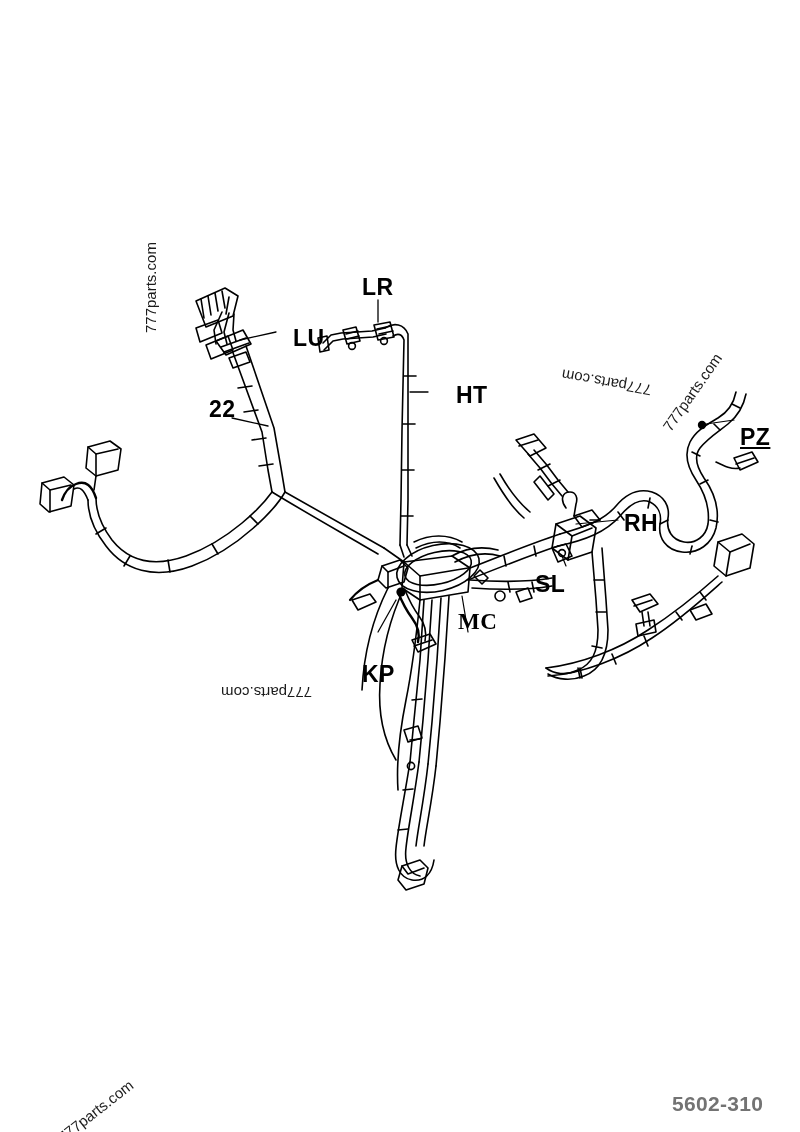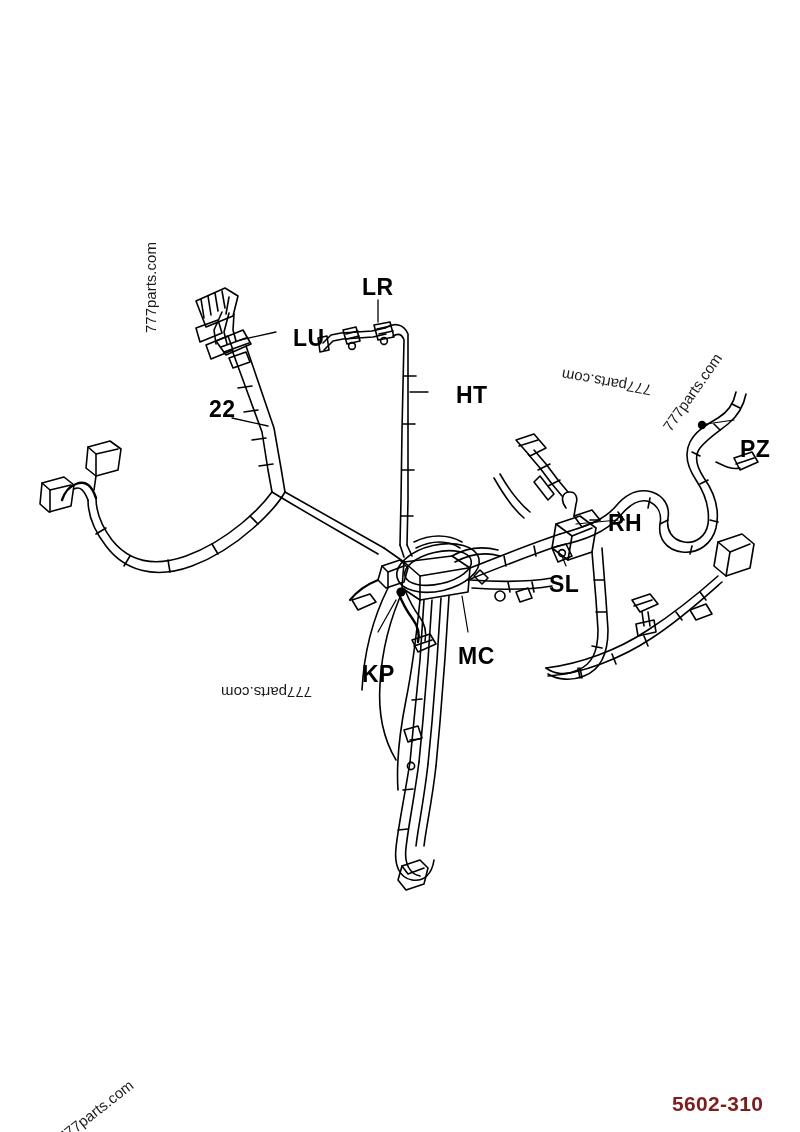--- a/index.html
+++ b/index.html
@@ -35,21 +35,21 @@
     color: #000000;
     letter-spacing: 0.5px;
     white-space: nowrap;
     line-height: 1;
   }
   .partno {
     position: absolute;
     font-family: "Liberation Sans", sans-serif;
     font-weight: bold;
     font-size: 21px;
-    color: #7f1d1d;
+    color: #737373;
     letter-spacing: 0.3px;
     white-space: nowrap;
     line-height: 1;
   }
   .watermark {
     position: absolute;
     font-family: "Liberation Sans", sans-serif;
     font-size: 15px;
     color: #1a1a1a;
     white-space: nowrap;
@@ -312,25 +312,25 @@
         <path d="M232,418 L268,426"></path>
       </g>
 
     </g>
   </svg>
 
   <div class="label" style="left:362px; top:276px;">LR</div>
   <div class="label" style="left:293px; top:327px;">LU</div>
   <div class="label" style="left:456px; top:384px;">HT</div>
   <div class="label" style="left:209px; top:398px;">22</div>
-  <div class="label" style="left:740px; top:438px;">PZ</div>
-  <div class="label" style="left:608px; top:512px;">RH</div>
-  <div class="label" style="left:549px; top:573px;">SL</div>
+  <div class="label" style="left:740px; top:426px;text-decoration:underline;">PZ</div>
+  <div class="label" style="left:624px; top:512px;">RH</div>
+  <div class="label" style="left:535px; top:573px;">SL</div>
   <div class="label" style="left:362px; top:663px;">KP</div>
-  <div class="label" style="left:458px; top:645px;">MC</div>
+  <div class="label" style="left:458px; top:610px;font-family:Liberation Serif, serif;">MC</div>
 
   <div class="watermark" style="left:143px; top:333px; transform:rotate(-90deg);">777parts.com</div>
   <div class="watermark" style="left:660px; top:425px; transform:rotate(-55deg);">777parts.com</div>
   <div class="watermark" style="left:650px; top:398px; transform:rotate(190deg);">777parts.com</div>
   <div class="watermark" style="left:312px; top:700px; transform:rotate(180deg);">777parts.com</div>
   <div class="watermark" style="left:55px; top:1133px; transform:rotate(-38deg);">777parts.com</div>
 
   <div class="partno" style="left:672px; top:1093px;">5602-310</div>
 
 </div>

